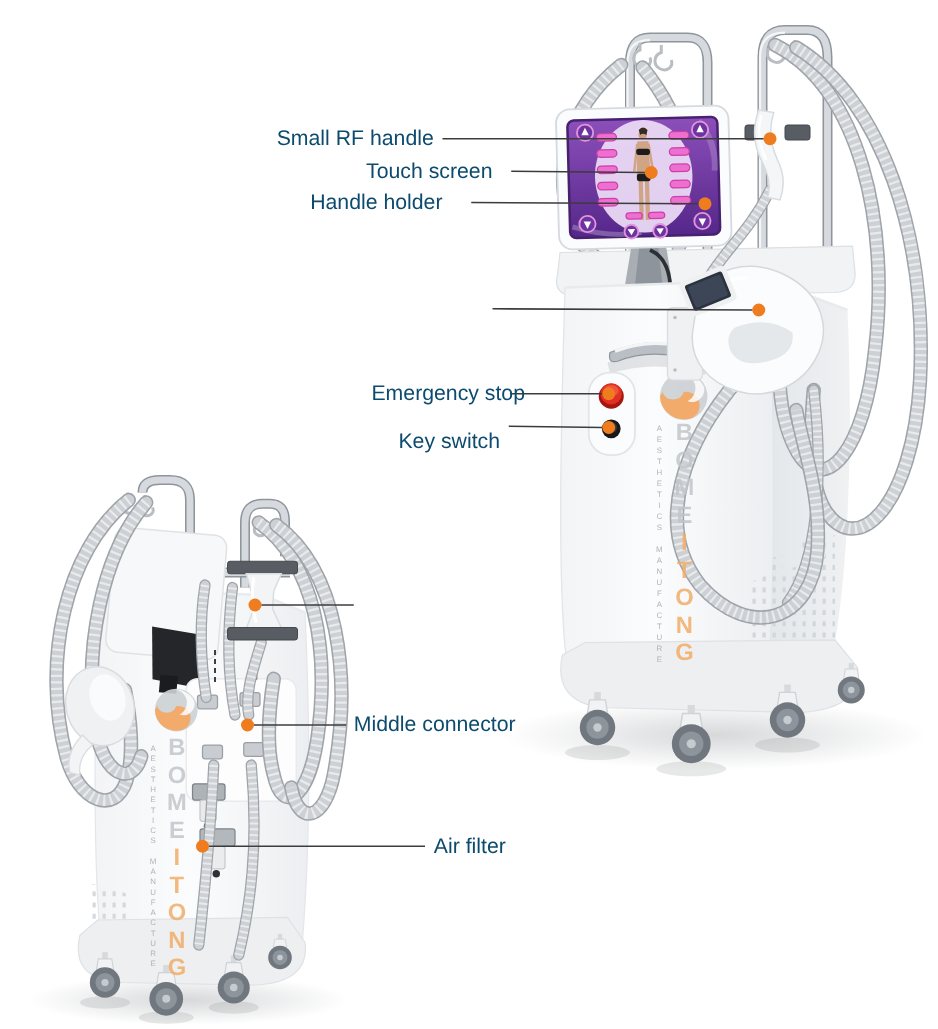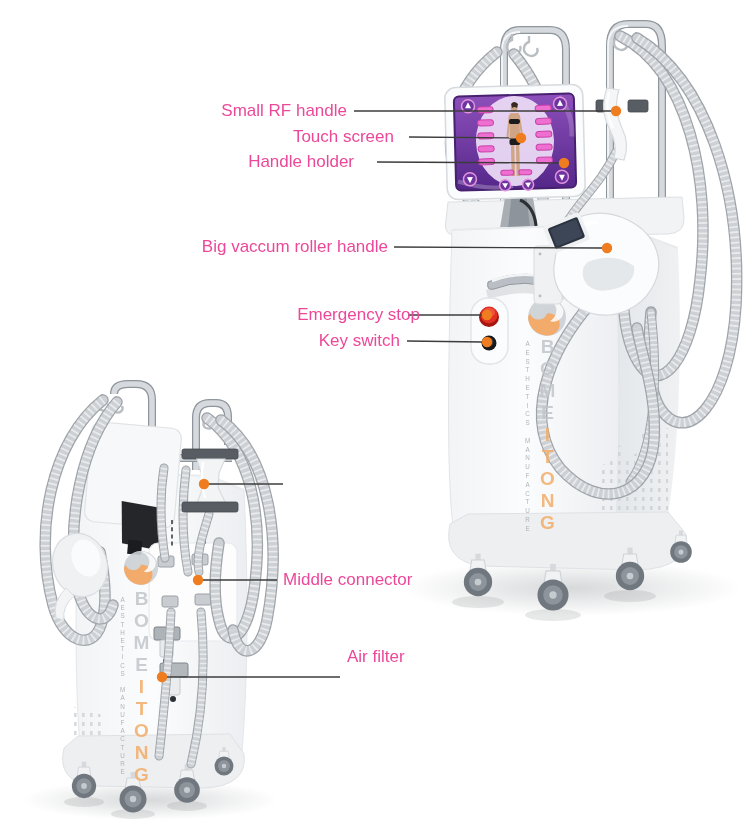--- a/index.html
+++ b/index.html
@@ -1,21 +1,21 @@
 <!DOCTYPE html>
 <html><head>
 <meta charset="utf-8">
 <style>
   html,body{margin:0;padding:0;background:#fff;}
   .stage{position:relative;width:750px;height:823px;background:#ffffff;overflow:hidden;
          font-family:"Liberation Sans",sans-serif;}
   .scene,.anno{position:absolute;left:0;top:0;}
   .scene{z-index:1;}
   .anno{z-index:5;pointer-events:none;}
-  .lbl{position:absolute;z-index:6;font-size:17px;line-height:21px;color:#ec4899;white-space:nowrap;}
+  .lbl{position:absolute;z-index:6;font-size:17px;line-height:21px;color:#0c4a6e;white-space:nowrap;}
   .lbl.r{text-align:right;}
   .lbl.wrap{white-space:normal;width:124px;}
   
   .wm{position:absolute;z-index:2;writing-mode:vertical-lr;text-orientation:upright;
       user-select:none;}
   .wm-name{font-weight:700;letter-spacing:1px;opacity:.85;}
   .wm-name .g1{color:#c2c6ca;}
   .wm-name .g2{color:#f2ad68;}
   .wm-tag{color:#a8aeb4;opacity:.9;white-space:pre;}
   .wm-r-name{left:536px;top:336px;font-size:19px;}
@@ -405,19 +405,18 @@
     <circle cx="487" cy="342" r="5.2"></circle>
     <circle cx="204" cy="484" r="5.2"></circle>
     <circle cx="198" cy="580" r="5.2"></circle>
     <circle cx="162" cy="677" r="5.2"></circle>
   </g>
 </svg>
 
 <div class="lbl r" style="right:403px;top:100px">Small RF handle</div>
 <div class="lbl r" style="right:356px;top:126px">Touch screen</div>
 <div class="lbl r" style="right:396px;top:151px">Handle holder</div>
-<div class="lbl r" style="right:362px;top:236px">Big vaccum roller handle</div>
 <div class="lbl r" style="right:330px;top:304px">Emergency stop</div>
-<div class="lbl r" style="right:350px;top:330px">Key switch</div>
+<div class="lbl r" style="right:350px;top:342px">Key switch</div>
 <div class="lbl" style="left:283px;top:569px">Middle connector</div>
-<div class="lbl" style="left:347px;top:646px">Air filter</div>
+<div class="lbl" style="left:347px;top:666px">Air filter</div>
 
 </div>
 
 </body></html>

